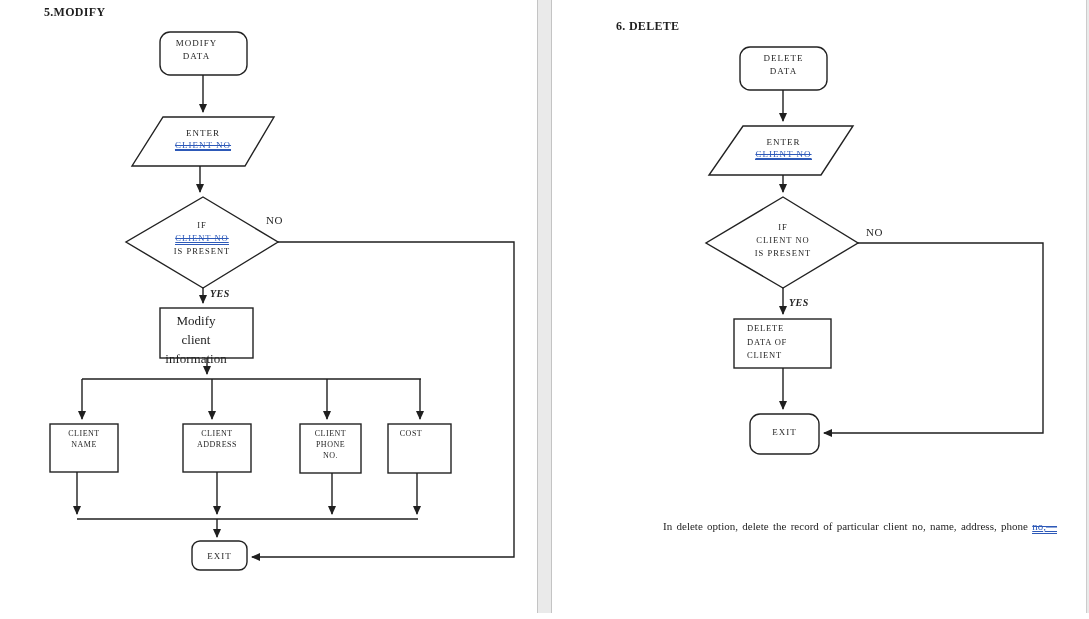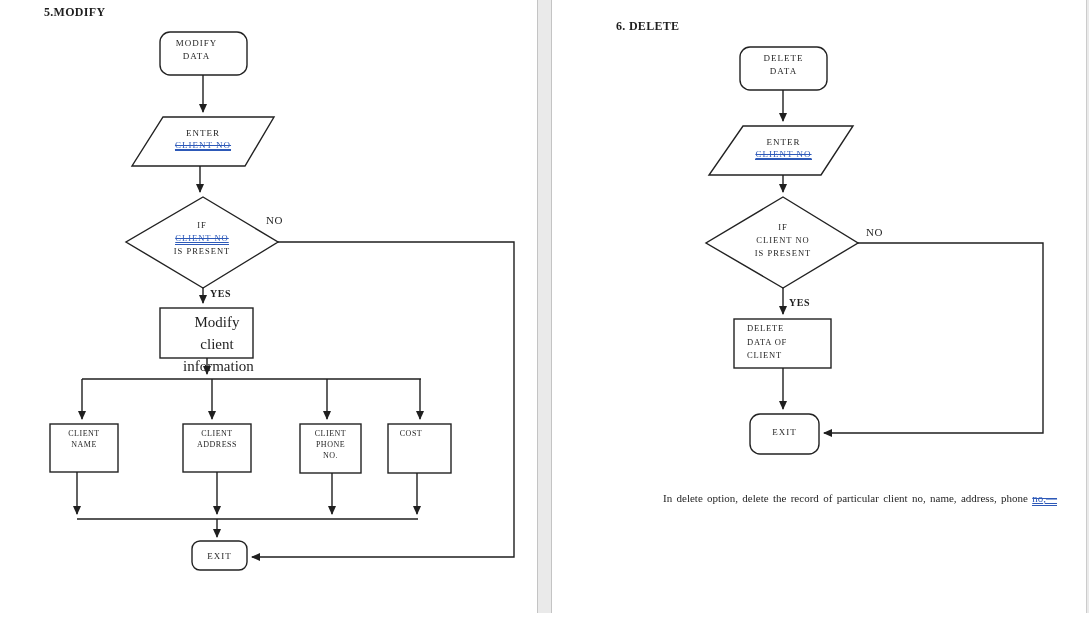--- a/index.html
+++ b/index.html
@@ -16,34 +16,34 @@
   .heading{font-weight:bold;font-size:12px;letter-spacing:0.3px;}
   .del{
     color:#2d59b8;
     text-decoration:underline line-through;
     text-decoration-color:#2d59b8;
     border-bottom:1px solid #2d59b8;
     display:inline-block;line-height:1.15;
   }
   .blockspan{display:block;}
   .branch-label{font-size:11px;letter-spacing:0.5px;}
-  .yes-label{font-weight:bold;font-size:10px;letter-spacing:0.5px;}
+  .yes-label{font-weight:bold;font-size:10px;letter-spacing:0.5px;font-style:italic;}
   .divider{
     position:absolute;top:0;width:13px;height:613px;background:#eaeaea;
     border-left:1px solid #c4c4c4;border-right:1px solid #c4c4c4;
   }
   .right-edge{
     position:absolute;top:0;left:1086px;width:3px;height:613px;background:#eaeaea;
     border-left:1px solid #cccccc;
   }
   .exit-box-text{
     position:absolute;display:flex;align-items:center;justify-content:center;
     font-size:9px;letter-spacing:1px;
   }
-  .para{position:absolute;left:617px;top:488px;width:440px;font-size:11px;line-height:21px;}
+  .para{position:absolute;left:617px;top:516px;width:440px;font-size:11px;line-height:21px;}
   .para-line1{text-align:justify;text-align-last:justify;padding-left:46px;}
   .para-line2{text-align:left;}
 </style>
 </head>
 <body>
 
 <div class="screen">
 
   <svg class="svg-layer" width="1089" height="619" viewBox="0 0 1089 619">
     <defs>
@@ -108,21 +108,21 @@
 
   <div class="txt caps-sm center" style="left:147px;top:219px;width:110px;line-height:1.5;letter-spacing:1px;font-size:8.5px;">
     <span class="blockspan">IF</span>
     <span class="del">CLIENT NO</span>
     <span class="blockspan">IS PRESENT</span>
   </div>
 
   <div class="txt branch-label" style="left:266px;top:213px;">NO</div>
   <div class="txt yes-label" style="left:210px;top:287px;">YES</div>
 
-  <div class="txt center preline" style="left:162px;top:312px;width:68px;font-size:15px;line-height:1.45;padding-left:21px;">Modify client
+  <div class="txt center preline" style="left:162px;top:312px;width:68px;font-size:13px;line-height:1.45;">Modify client
 information</div>
 
   <div class="txt caps-sm center preline" style="left:50px;top:428px;width:68px;">CLIENT
 NAME</div>
   <div class="txt caps-sm center preline" style="left:183px;top:428px;width:68px;">CLIENT
 ADDRESS</div>
   <div class="txt caps-sm center preline" style="left:300px;top:428px;width:61px;">CLIENT
 PHONE
 NO.</div>
   <div class="txt caps-sm center preline" style="left:388px;top:428px;width:46px;">COST</div>

